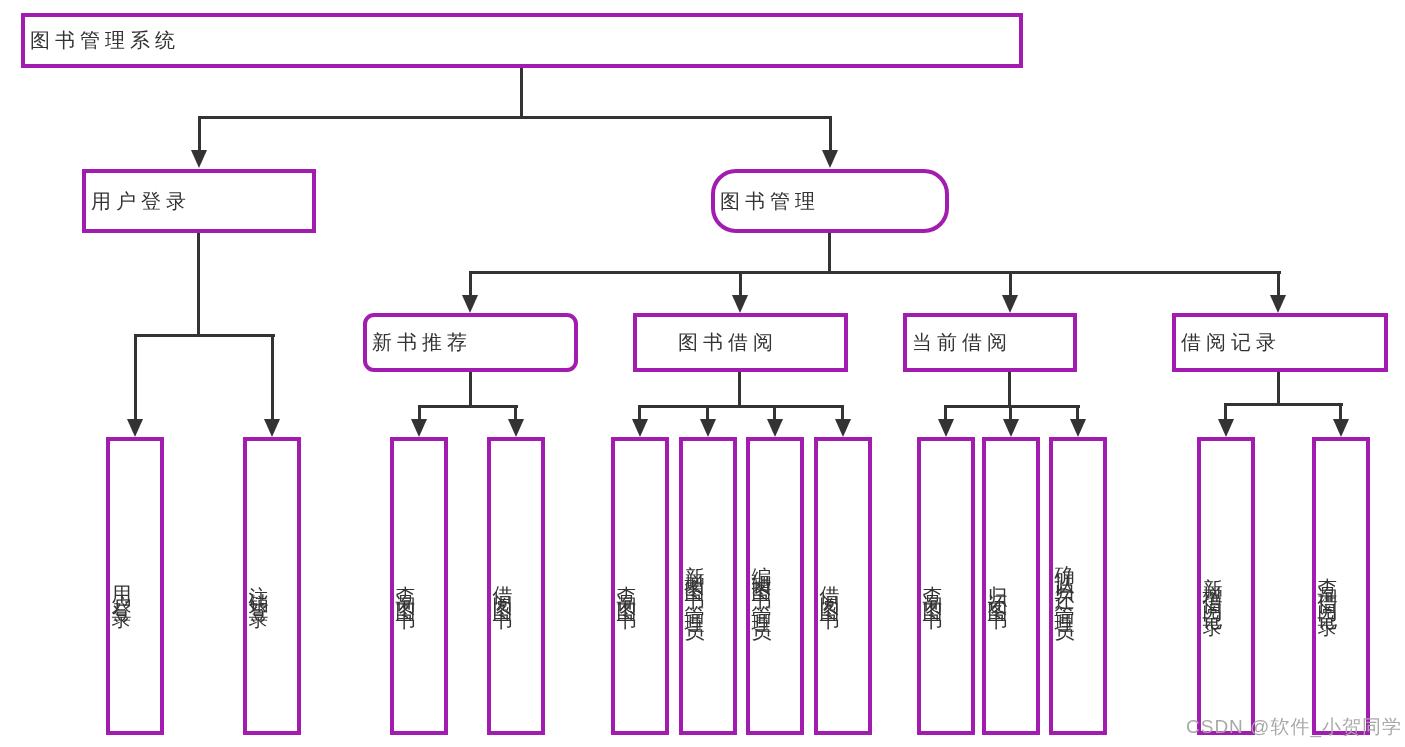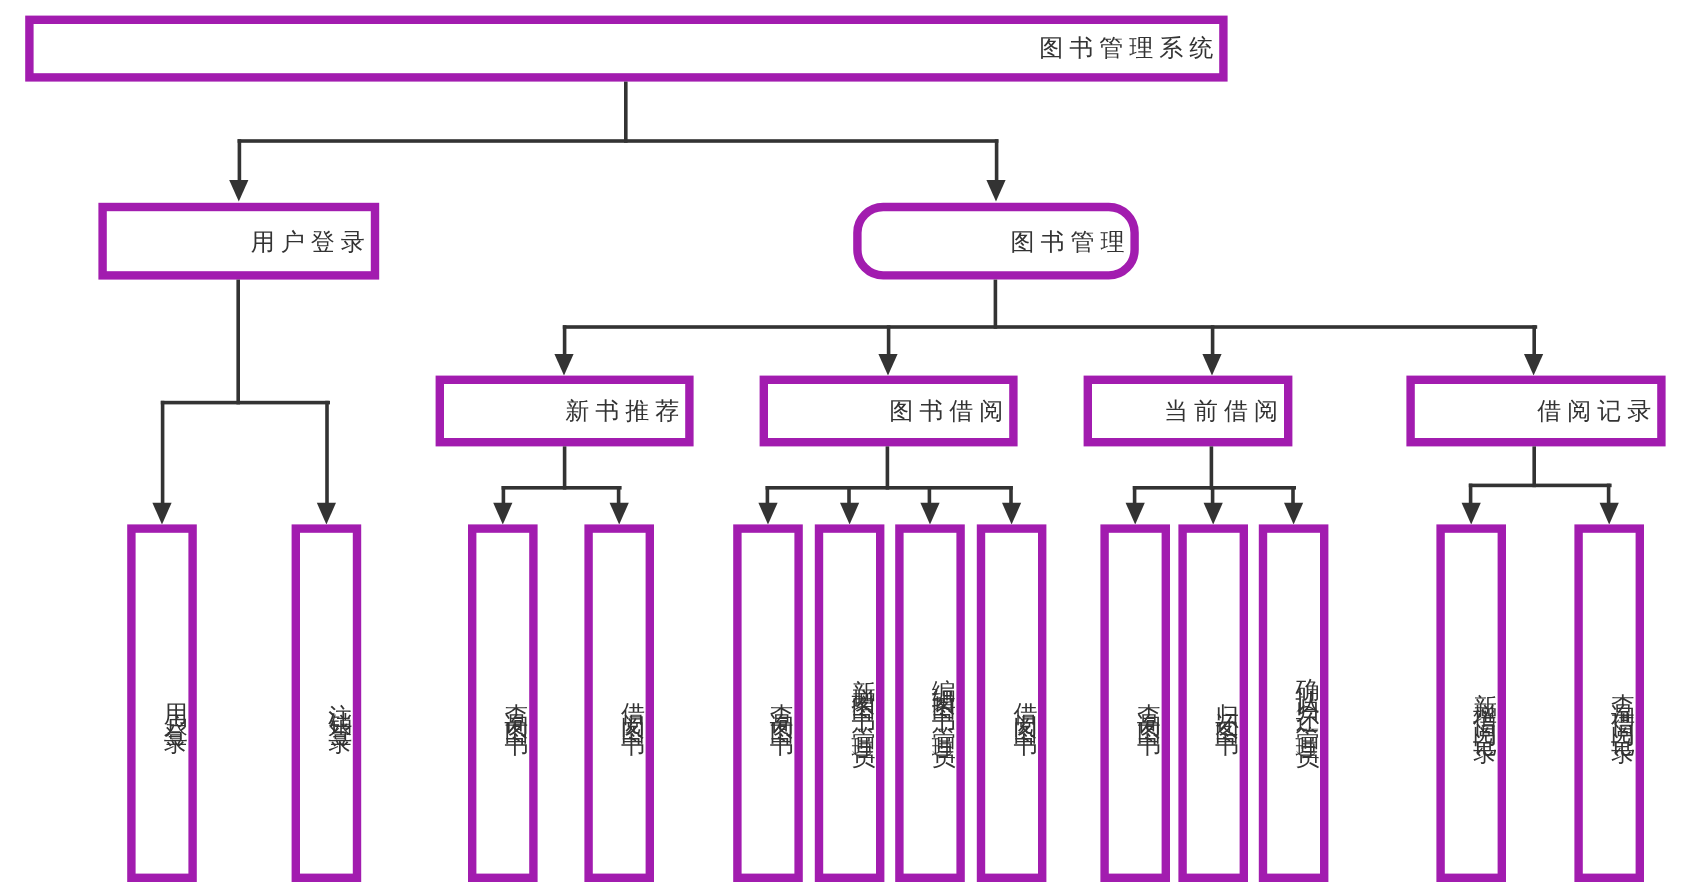--- a/index.html
+++ b/index.html
@@ -1,22 +1,22 @@
 <!DOCTYPE html>
 <html><head>
 <meta charset="utf-8">
 <style>
   html,body{margin:0;padding:0;background:#ffffff;}
   .stage{
     position:relative;width:1405px;height:747px;background:#ffffff;
     font-family:"Liberation Sans","DejaVu Sans",sans-serif;color:#333333;overflow:hidden;
   }
   .node{
-    position:absolute;box-sizing:border-box;border:7px solid #a21caf;background:#ffffff;
-    display:flex;align-items:center;justify-content:flex-end;
+    position:absolute;box-sizing:border-box;border:4px solid #a21caf;background:#ffffff;
+    display:flex;align-items:center;justify-content:flex-start;
   }
   .hlabel{font-size:20px;letter-spacing:5px;text-indent:5px;white-space:nowrap;color:#333333;}
   .vlabel{
     writing-mode:vertical-rl;text-orientation:mixed;
     font-size:20px;letter-spacing:8px;line-height:1.15;color:#333333;white-space:nowrap;
   }
   .line{position:absolute;background:#333333;}
   .arrow{
     position:absolute;width:0;height:0;
     border-left:8px solid transparent;border-right:8px solid transparent;
@@ -61,24 +61,24 @@
   <div class="line" style="left:469px;top:271px;width:812px;height:3px;"></div>
   <div class="line" style="left:469px;top:271px;width:3px;height:26px;"></div>
   <div class="line" style="left:739px;top:271px;width:3px;height:26px;"></div>
   <div class="line" style="left:1009px;top:271px;width:3px;height:26px;"></div>
   <div class="line" style="left:1277px;top:271px;width:3px;height:26px;"></div>
   <div class="arrow" style="left:462px;top:295px;"></div>
   <div class="arrow" style="left:732px;top:295px;"></div>
   <div class="arrow" style="left:1002px;top:295px;"></div>
   <div class="arrow" style="left:1270px;top:295px;"></div>
 
-  <div class="node" style="left:363px;top:313px;width:215px;height:59px;">
+  <div class="node" style="left:363px;top:313px;width:215px;height:59px;border-radius:11px;">
     <span class="hlabel">新书推荐</span>
   </div>
-  <div class="node" style="left:633px;top:313px;width:215px;height:59px;">
+  <div class="node" style="left:633px;top:313px;width:215px;height:59px;padding-left:36px;">
     <span class="hlabel">图书借阅</span>
   </div>
   <div class="node" style="left:903px;top:313px;width:174px;height:59px;">
     <span class="hlabel">当前借阅</span>
   </div>
   <div class="node" style="left:1172px;top:313px;width:216px;height:59px;">
     <span class="hlabel">借阅记录</span>
   </div>
 
   <div class="line" style="left:469px;top:372px;width:3px;height:36px;"></div>
@@ -148,14 +148,15 @@
   <div class="node" style="left:1049px;top:437px;width:58px;height:298px;">
     <span class="vlabel">确认归还（管理员）</span>
   </div>
   <div class="node" style="left:1197px;top:437px;width:58px;height:298px;">
     <span class="vlabel">新增借阅记录</span>
   </div>
   <div class="node" style="left:1312px;top:437px;width:58px;height:298px;">
     <span class="vlabel">查询借阅记录</span>
   </div>
 
+  <div class="watermark">CSDN @软件_小贺同学</div>
 
 </div>
 
 </body></html>

